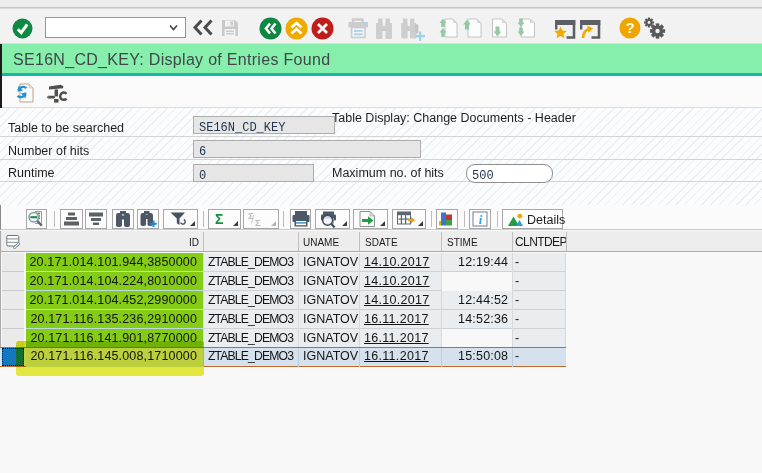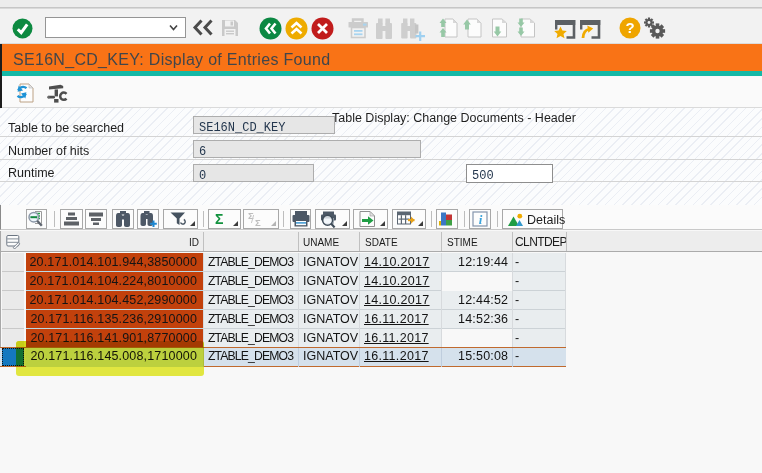--- a/index.html
+++ b/index.html
@@ -5,21 +5,21 @@
 * { margin:0; padding:0; box-sizing:border-box; }
 html,body { width:762px; height:473px; }
 body { position:relative; background:#f8f8f8; font-family:"Liberation Sans", sans-serif; overflow:hidden; }
 .abs { position:absolute; }
 
 #topband { left:0; top:0; width:762px; height:8px; background:#ececec; border-bottom:1px solid #c6c6c6; box-shadow:0 1px 1px rgba(0,0,0,0.12); }
 #topbar { left:0; top:9px; width:762px; height:35px; background:#f2f2f2; border-bottom:1px solid #dcdcdc; }
 #combo { left:45px; top:17px; width:141px; height:21px; background:#fff; border:1px solid #959595; }
 #combo .chev { position:absolute; right:7px; top:6px; }
 
-#titlebar { left:0; top:44px; width:762px; height:32px; background:#f97316; border-bottom:5px solid #14b8a6;text-decoration:underline; }
+#titlebar { left:0; top:44px; width:762px; height:32px; background:#86efac; border-bottom:3px solid #14b8a6;text-decoration:underline; }
 #titlebar span { position:absolute; left:13px; top:7px; font-size:16px; letter-spacing:0.3px; color:#41464b; }
 #apptoolbar { left:0; top:77px; width:762px; height:31px; background:#fafafa; border-bottom:1px solid #dadada; }
 #leftline { left:0; top:44px; width:2px; height:64px; background:#1c1c1c; }
 
 #form { left:0; top:108px; width:762px; height:97px;
   background-image: repeating-linear-gradient(135deg, #ebeef4 0px, #ebeef4 1.05px, #fbfcfd 1.05px, #fbfcfd 6.2px); }
 .hline { left:0; width:762px; height:1px; background:#d4d4d4; }
 .lbl { font-size:12.5px; color:#1e1e1e; }
 .fld { background:#e6e6e6; border:1px solid #adadad; font-family:"Liberation Mono", monospace; font-size:12px; color:#24374e; padding-left:5px; padding-top:5px; line-height:12px; height:18px; }
 .fldw { background:#fff; border:1px solid #8e8e8e; font-family:"Liberation Mono", monospace; font-size:12px; color:#24374e; padding-left:5px; padding-top:5px; line-height:12px; height:19px; }
@@ -29,21 +29,21 @@
 .tsep { position:absolute; top:211px; width:1px; height:16px; background:#bdbdbd; }
 .dd { position:absolute; right:2px; bottom:2px; width:0; height:0; border-left:5px solid transparent; border-bottom:5px solid #3c3c3c; }
 .dd.gray { border-bottom-color:#b5b5b5; }
 
 #ghead { left:0; top:231px; width:762px; height:21px; background:#ededed; border-bottom:1px solid #ababab; }
 .hcell { position:absolute; top:0; height:20px; font-size:10px; color:#1b1b1b; line-height:23px; }
 .vsep { position:absolute; top:1px; width:1px; height:19px; background:#c0c0c0; }
 .row { position:absolute; left:0; width:566px; height:19px; }
 .c { position:absolute; top:0; height:19px; font-size:12.5px; color:#141414; line-height:18px; overflow:hidden; white-space:nowrap; }
 .csel { left:2px; width:22px; background:#eaeaea; border-bottom:1px solid #c9c9c9; }
-.cid { left:26px; width:177px; background:#c2410c; text-align:right; padding-right:6px; letter-spacing:0.16px; border-bottom:1px solid #bcd9e4; }
+.cid { left:26px; width:177px; background:#84cc16; text-align:right; padding-right:6px; letter-spacing:0.16px; border-bottom:1px solid #bcd9e4; }
 .ctab { left:204px; width:94px; padding-left:4px; font-size:12.2px; letter-spacing:-0.85px; }
 .cun { left:298px; width:61px; padding-left:5px; }
 .csd { left:359px; width:82px; padding-left:5px; letter-spacing:0.3px;text-decoration:underline; }
 .cst { left:437px; width:77px; padding-left:21px; letter-spacing:0.2px; }
 .ccl { left:512px; width:54px; padding-left:3px; }
 .g { background:#e9edef; border-bottom:1px solid #ccd2d6; }
 .cv { position:absolute; top:0; width:1px; height:19px; background:#d7dadd; }
 #gridleft { left:0; top:231px; width:1px; height:136px; background:#a8a8a8; }
 #highlight { left:16px; top:341px; width:188px; height:35px; background:#e8ed42; mix-blend-mode:multiply; border-radius:3px; }
 #highlight2 { left:16px; top:341px; width:188px; height:6.5px; background:#eef164; mix-blend-mode:multiply; border-radius:3px 3px 0 0; }
@@ -196,21 +196,22 @@
   <div class="abs hline" style="top:28px"></div>
   <div class="abs hline" style="top:51px"></div>
   <div class="abs hline" style="top:73px"></div>
   <div class="abs lbl" style="left:8px; top:13px;">Table to be searched</div>
   <div class="abs fld" style="left:193px; top:8px; width:142px;">SE16N_CD_KEY</div>
   <div class="abs lbl" style="left:332px; top:3px;">Table Display: Change Documents - Header</div>
   <div class="abs lbl" style="left:8px; top:36px;">Number of hits</div>
   <div class="abs fld" style="left:193px; top:32px; width:228px;">6</div>
   <div class="abs lbl" style="left:8px; top:58px;">Runtime</div>
   <div class="abs fld" style="left:193px; top:56px; width:121px;">0</div>
-  <div class="abs fldw" style="left:466px; top:56px; width:87px;">500</div>
+  <div class="abs lbl" style="left:332px; top:58px;">Maximum no. of hits</div>
+  <div class="abs fldw" style="left:466px; top:56px; width:87px;border-radius:9px;">500</div>
 </div>
 <div class="abs" id="alvbar"></div>
 
 <div class="tbtn" style="left:26px;width:21px">
     <svg width="19" height="18" viewBox="0 0 19 18" style="margin:0 auto">
       <path d="M8 1.5 H14.5 V13.5 H8" fill="#fdfdfd" stroke="#9a9a9a"></path>
       <path d="M9 3.5 H13 M9 6 H13 M9 8.5 H13" stroke="#22a04a" stroke-width="1.3"></path>
       <circle cx="6.8" cy="7.2" r="4.8" fill="rgba(235,243,250,0.85)" stroke="#8c98a8" stroke-width="1.5"></circle>
       <rect x="3.4" y="6.2" width="6.8" height="2" fill="#15883e"></rect>
       <path d="M10.2 10.8 L14.8 15.8" stroke="#5f6670" stroke-width="2.4"></path>

